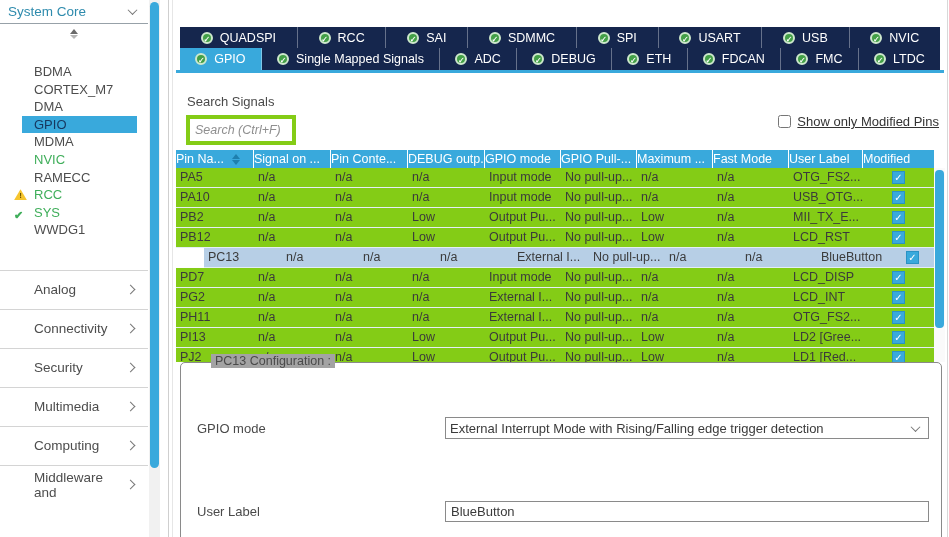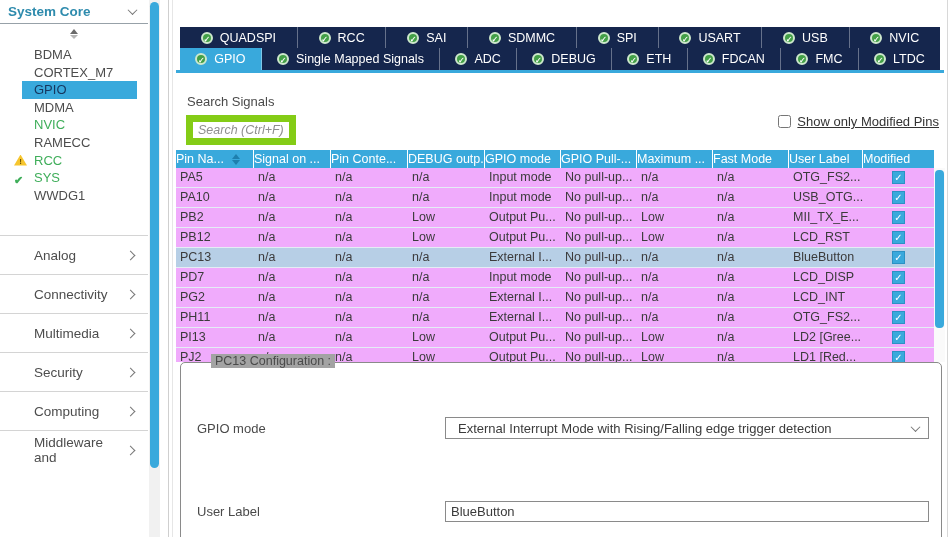--- a/index.html
+++ b/index.html
@@ -4,28 +4,28 @@
 <style>
   * { box-sizing: border-box; }
   html,body { margin:0; padding:0; background:#fff; }
   body { width:949px; height:537px; overflow:hidden;
          font-family:"Liberation Sans", sans-serif; color:#3c3c3c; }
   #app { position:relative; width:949px; height:537px; background:#fff; overflow:hidden; }
 
   
   .sidebar { position:absolute; left:0; top:0; width:148px; height:537px; background:#fff; }
   .sb-header { display:flex; align-items:center; justify-content:space-between;
-               padding:4px 12px 2px 8px; font-size:13.5px; color:#2e8bad;font-weight:bold; }
+               padding:4px 12px 2px 8px; font-size:13.5px; color:#2e8bad; }
   .sb-hr { border:none; border-top:1px solid #97a1a8; margin:2px 0 0 0; }
   .list-scroll { text-align:center; margin-top:5px; height:14px; }
   .list-scroll .tri-up { display:block; margin:0 auto; width:0; height:0;
       border-left:4px solid transparent; border-right:4px solid transparent; border-bottom:5px solid #6a6a6a; }
   .list-scroll .tri-dn { display:block; margin:1px auto 0; width:0; height:0;
       border-left:4px solid transparent; border-right:4px solid transparent; border-top:4px solid #b5b5b5; }
-  .p-list { margin-top:3px; }
+  .p-list { margin-top:20px; }
   .p-item { position:relative; height:17.6px; line-height:17.6px; padding-left:34px;
             font-size:13px; color:#4d4d4d; white-space:nowrap; cursor:default; }
   .p-item.green { color:#3fae5a; }
   .p-item.sel { background:#39a9dc; color:#16375f; margin-left:22px; margin-right:11px; padding-left:12px; }
   .p-ic { position:absolute; left:14px; top:3px; }
   .warn-ic { display:inline-block; width:13px; height:11px; background:#f6c52e;
              clip-path:polygon(50% 0,100% 100%,0 100%); color:#6b5200; font-size:8px;
              font-weight:bold; text-align:center; line-height:13px; }
   .check-ic { color:#3fae5a; font-size:11px; font-weight:bold; }
   .cat-list { margin-top:31px; }
@@ -57,58 +57,58 @@
          color:#fff; font-size:12.5px; padding:0 10px; white-space:nowrap;
          border-right:1px solid rgba(255,255,255,.35); cursor:default; }
   .tab:last-child { border-right:none; }
   .tab.sel { background:#39a9dc; }
   .ok-badge { flex:0 0 auto; width:12px; height:12px; border-radius:50%; background:#43a047;
               border:2px solid #cde8cc; color:#fff; font-size:8px; line-height:11px;
               text-align:center; font-weight:bold; }
   .tabs-underline { position:absolute; left:0; right:0; top:70px; height:3px; background:#39a9dc; }
 
   .search-label { position:absolute; left:11px; top:94px; font-size:13px; color:#4a4a4a; }
-  .search-input { position:absolute; left:10px; top:115px; width:110px; height:16px;
-                  border:7px solid #84cc16; font-family:"Liberation Sans",sans-serif;
-                  font-size:12.5px; padding:8px 5px; color:#444; }
+  .search-input { position:absolute; left:10px; top:115px; width:110px; height:30px;
+                  border:4px solid #84cc16; font-family:"Liberation Sans",sans-serif;
+                  font-size:12.5px; padding:0 5px; color:#444; }
   .search-input::placeholder { color:#8f8f8f; font-style:italic; }
   .mod-filter { position:absolute; right:5px; top:114px; display:flex; align-items:center;
                 gap:6px; font-size:13px; color:#333;text-decoration:underline; }
   .mod-filter input { width:13px; height:13px; margin:0; }
 
   
   .table-wrap { position:absolute; left:0; top:150px; width:758px; height:212px; overflow:hidden; }
   .trow { display:grid; grid-template-columns:78px 77px 77px 77px 76px 76px 76px 76px 74px 1fr; }
   .thead { background:#39a9dc; color:#fff; height:18px; }
   .thead .th { line-height:18px; font-size:12.5px; padding-left:0; overflow:hidden;
                white-space:nowrap; border-right:1px solid #fff; }
   .thead .th:last-child { border-right:none; text-align:left; padding-left:0; }
   .sort { display:inline-block; vertical-align:middle; margin-left:8px; }
   .sort i { display:block; width:0; height:0; border-left:4px solid transparent; border-right:4px solid transparent; }
   .sort .up { border-bottom:5px solid #1e7fae; }
   .sort .dn { border-top:5px solid #1e7fae; margin-top:1px; }
-  .tbody .trow { height:20px; border-bottom:1px solid #e4edf5; font-size:12.5px; color:#3b3b3b; background:#f0abfc; }
-  .tbody .trow.sel { background:#b7cfe6; }
+  .tbody .trow { height:20px; border-bottom:1px solid #e4edf5; font-size:12.5px; color:#3b3b3b; background:#84cc16; }
+  .tbody .trow.sel { background:#b7cfe6;margin-left:28px; }
   .td { line-height:19px; padding-left:4px; overflow:hidden; white-space:nowrap; }
   .mod-cell { display:flex; align-items:center; justify-content:center; }
   .mod-check { width:13px; height:13px; background:#39a9dc; border:1px solid #2a92c4;
                color:#fff; font-size:10px; line-height:11px; text-align:center; cursor:pointer; }
   .tbl-track { position:absolute; left:758px; top:168px; width:11px; height:194px; background:#fafafa; }
   .tbl-thumb { position:absolute; left:759px; top:170px; width:9px; height:158px;
                background:#39a9dc; border-radius:4px; }
 
   
   .cfg-box { position:absolute; left:4px; top:362px; right:2px; height:200px;
              border:1px solid #8a8a8a; border-radius:5px; background:#fff; }
   .cfg-legend { position:absolute; left:7px; top:354px; background:#a3a3a3; padding:0 4px;
                 font-size:12.5px; color:#4a4a4a;margin-left:28px; }
   .cfg-row { position:absolute; left:16px; right:12px; height:22px; display:flex; align-items:center; }
   .cfg-label { width:248px; font-size:13px; color:#4a4a4a; }
   .cfg-select { flex:1; height:22px; border:1px solid #8a8a8a; background:#fff; display:flex;
-                align-items:center; justify-content:space-between; padding:0 9px 0 12px;
+                align-items:center; justify-content:space-between; padding:0 9px 0 4px;
                 font-size:13px; color:#3b3b3b; cursor:default; }
   .cfg-input { flex:1; height:21px; border:1px solid #8a8a8a; font-family:"Liberation Sans",sans-serif;
                font-size:13px; color:#3b3b3b; padding:0 5px; }
 </style>
 </head>
 <body>
 
 <div id="app">
 
   <div class="sidebar">
@@ -117,43 +117,44 @@
       <span class="chev"></span>
     </div>
     <hr class="sb-hr">
     <div class="list-scroll">
       <span class="tri-up"></span>
       <span class="tri-dn"></span>
     </div>
     <div class="p-list">
         <div class="p-item"><span>BDMA</span></div>
         <div class="p-item"><span>CORTEX_M7</span></div>
+        <div class="p-item"><span>DMA</span></div>
         <div class="p-item sel"><span>GPIO</span></div>
         <div class="p-item"><span>MDMA</span></div>
         <div class="p-item green"><span>NVIC</span></div>
         <div class="p-item"><span>RAMECC</span></div>
         <div class="p-item green"><span class="p-ic warn-ic">!</span><span>RCC</span></div>
         <div class="p-item green"><span class="p-ic check-ic">✔</span><span>SYS</span></div>
         <div class="p-item"><span>WWDG1</span></div>
       </div>
     <div class="cat-list">
         <div class="cat">
           <span>Analog</span>
           <span class="chev right"></span>
         </div>
         <div class="cat">
           <span>Connectivity</span>
           <span class="chev right"></span>
         </div>
         <div class="cat">
+          <span>Security</span>
+          <span class="chev right"></span>
+        </div>
+        <div class="cat">
           <span>Multimedia</span>
-          <span class="chev right"></span>
-        </div>
-        <div class="cat">
-          <span>Security</span>
           <span class="chev right"></span>
         </div>
         <div class="cat">
           <span>Computing</span>
           <span class="chev right"></span>
         </div>
         <div class="cat">
           <span>Middleware and</span>
           <span class="chev right"></span>
         </div>

